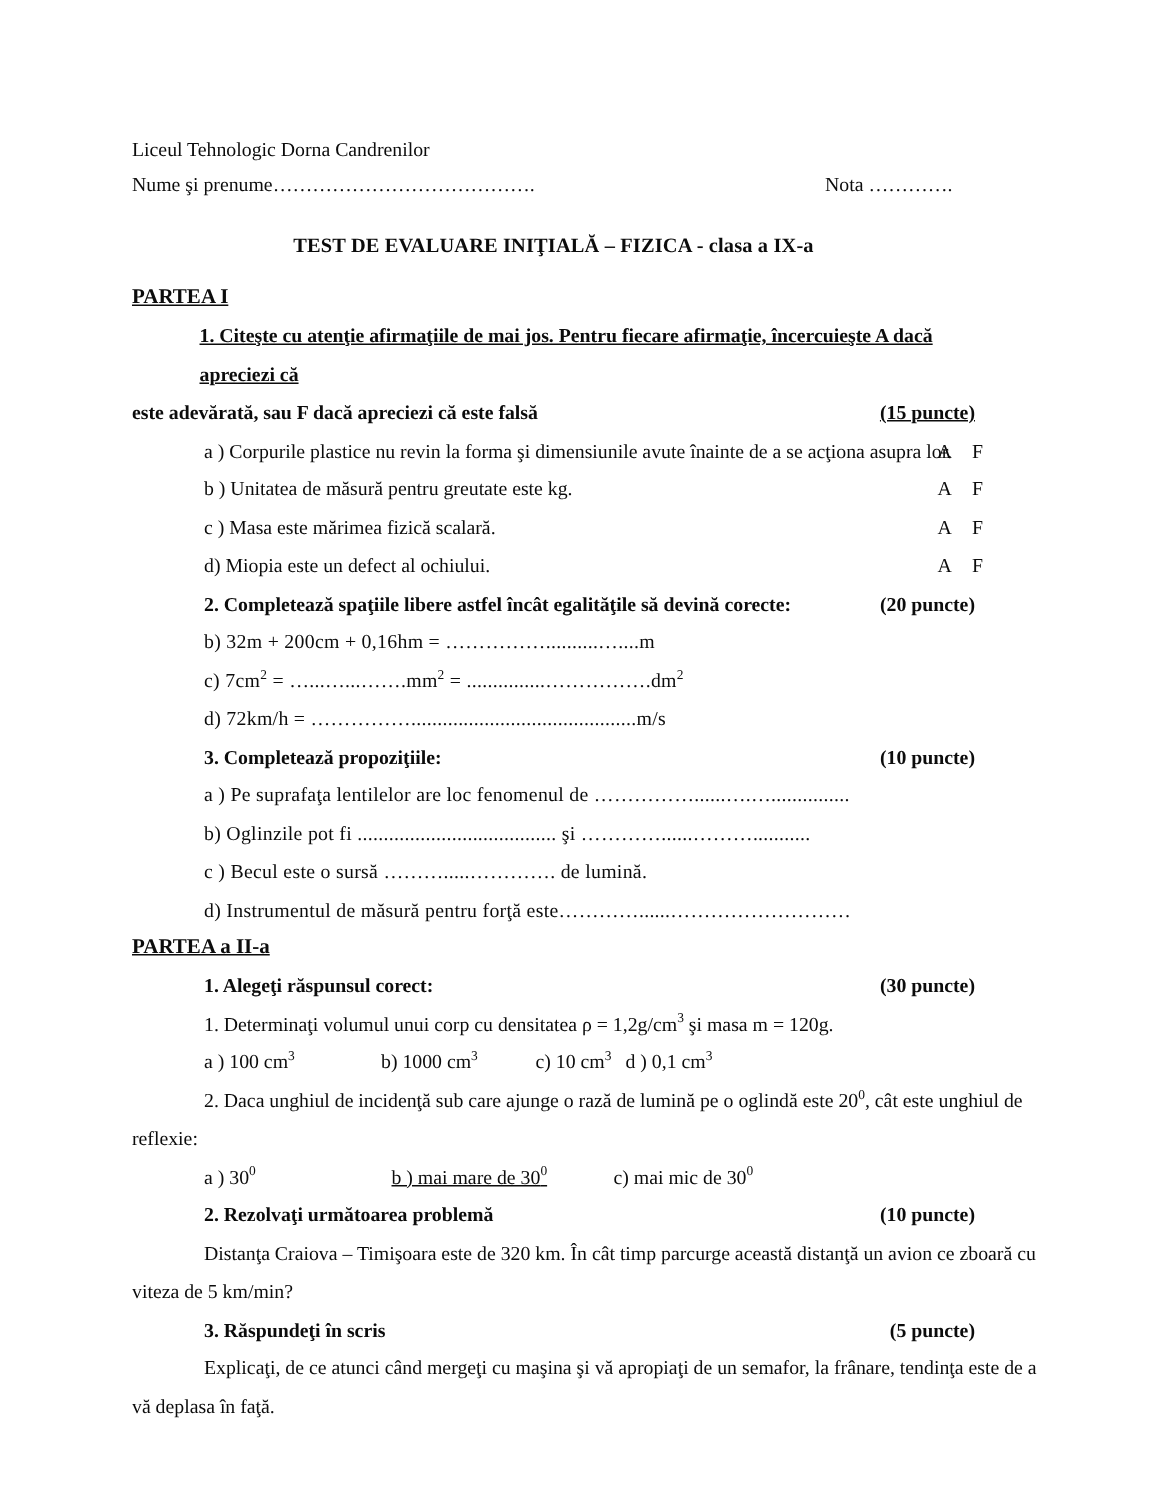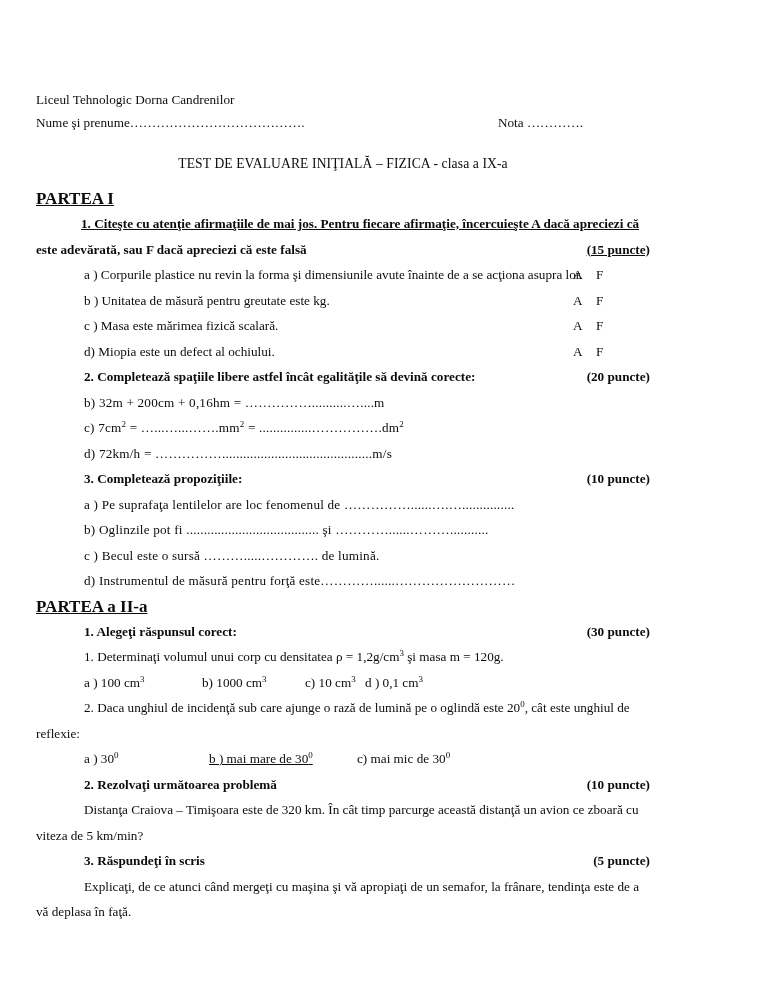--- a/index.html
+++ b/index.html
@@ -14,21 +14,21 @@
     overflow: hidden;
     font-family: "Liberation Serif", "DejaVu Serif", serif;
     color: #0c0c0c;
     -webkit-font-smoothing: antialiased;
   }
   .page {
     position: relative;
     width: 768px;
     height: 994px;
     box-sizing: border-box;
-    padding: 88px 118px 0 36px;
+    padding: 88px 118px 0 88px;
     background: #fff;
   }
   .line {
     font-size: 13.2px;
     line-height: 25.5px;
     white-space: nowrap;
   }
   .hdr-line {
     font-size: 13.2px;
     line-height: 23px;
@@ -40,30 +40,30 @@
     white-space: nowrap;
   }
   .nota-right {
     position: absolute;
     left: 462px;
     top: 0;
     white-space: nowrap;
   }
   .doc-title {
     text-align: center;
-    font-weight: normal;
+    font-weight: bold;
     font-size: 13.6px;
     margin-top: 22px;
     margin-bottom: 14px;
     letter-spacing: 0.1px;
   }
   .section-head {
     font-weight: bold;
     text-decoration: underline;
-    font-size: 17px;
+    font-size: 14px;
     line-height: 25px;
   }
   .q-head {
     font-weight: bold;
     font-size: 13.2px;
     line-height: 25.5px;
   }
   .q-head.ul { text-decoration: underline; }
   .indent1 { padding-left: 45px; }
   .indent2 { padding-left: 48px; }

